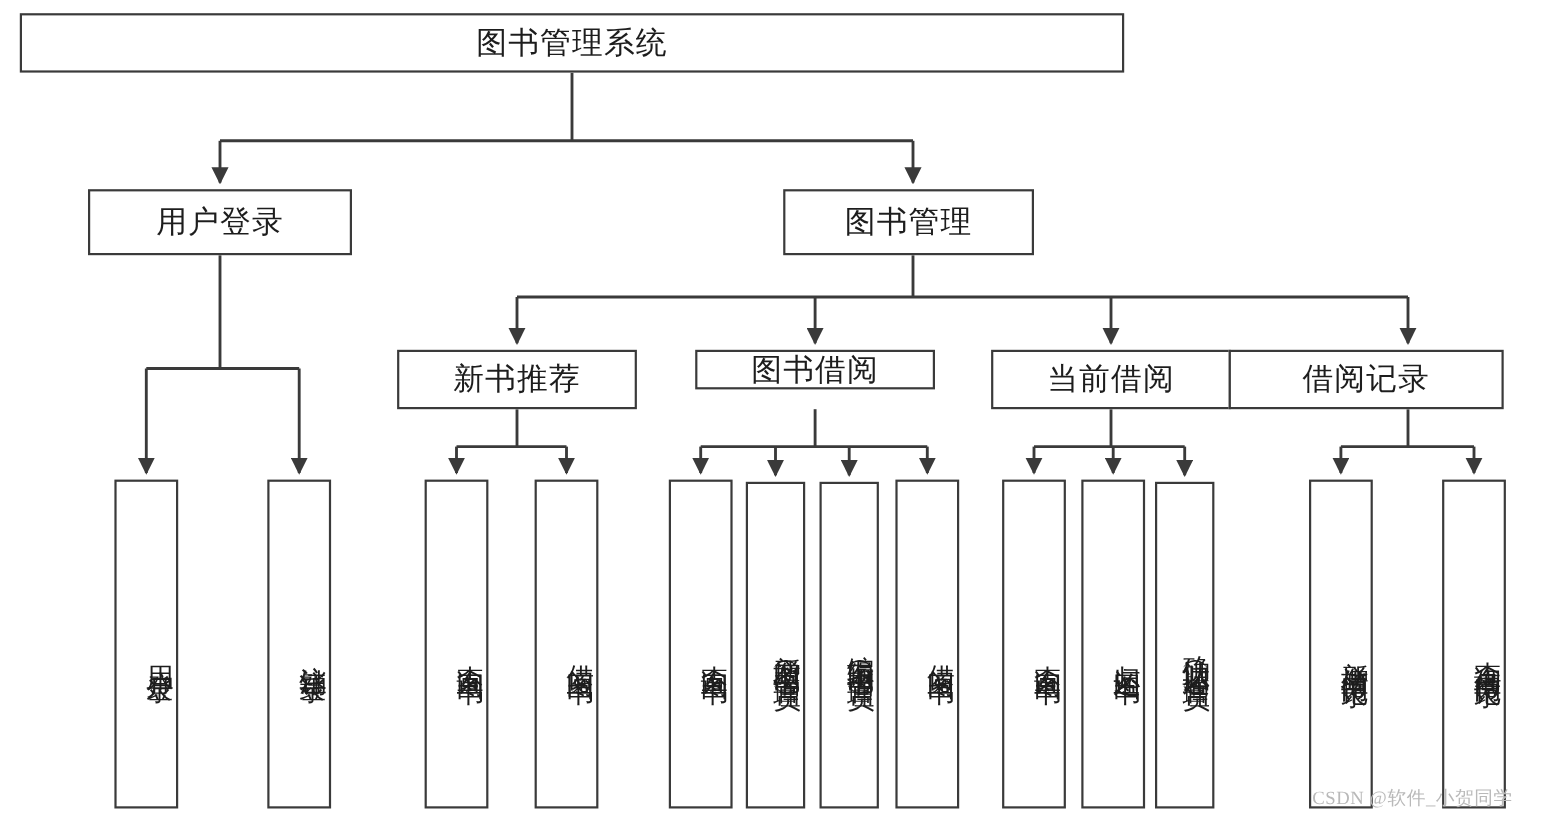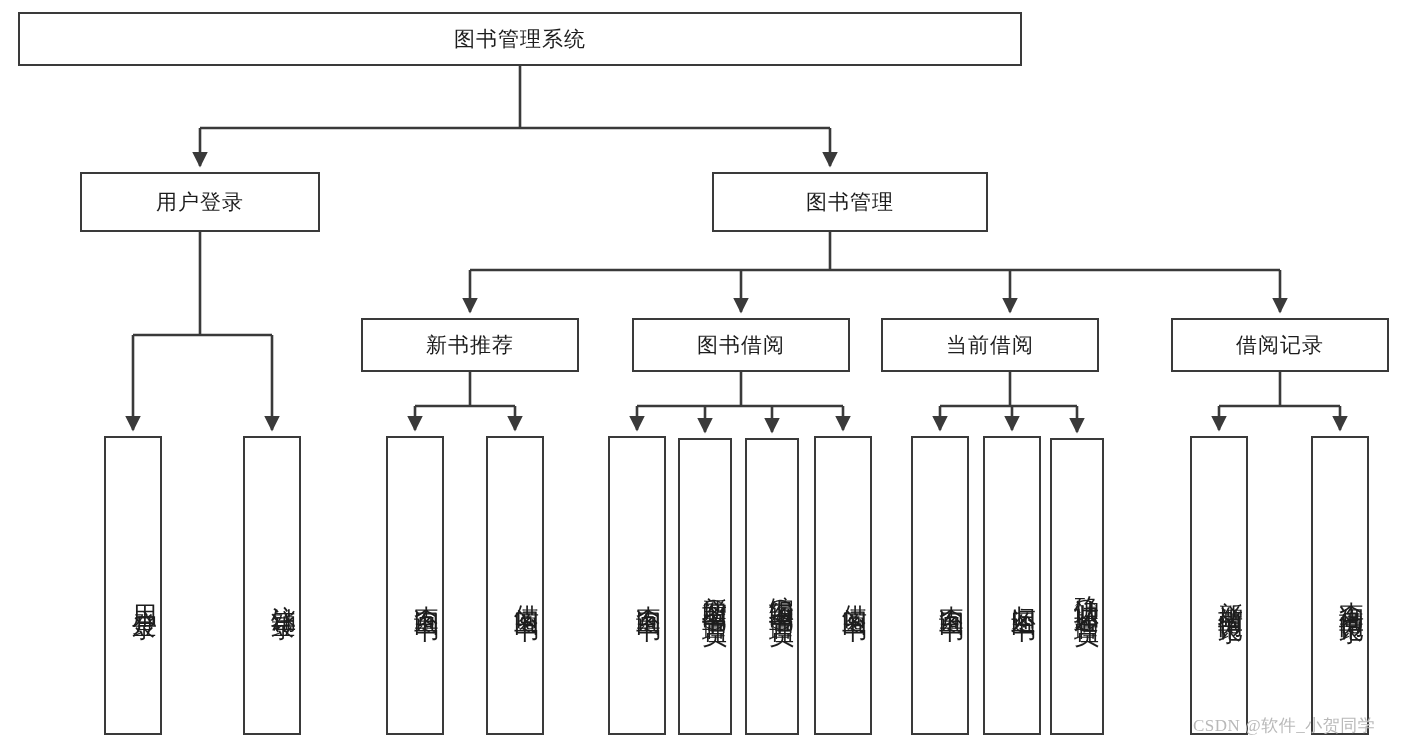--- a/index.html
+++ b/index.html
@@ -28,21 +28,21 @@
     position: absolute;
     box-sizing: border-box;
     border: 2px solid #3a3a3a;
     background: #ffffff;
     display: flex;
     align-items: center;
     justify-content: center;
     color: #1d1d1d;
   }
   .node-h {
-    font-size: 21px;
+    font-size: 28px;
     letter-spacing: 1px;
     line-height: 1.2;
     white-space: nowrap;
   }
   .node-v {
     writing-mode: vertical-rl;
     text-orientation: upright;
     font-size: 25px;
     line-height: 1.25;
     letter-spacing: 4px;
@@ -115,34 +115,34 @@
     </g>
   </svg>
 
   <div class="node node-h" style="left:18px; top:12px; width:1004px; height:54px;">
     <span>图书管理系统</span>
   </div>
 
   <div class="node node-h" style="left:80px; top:172px; width:240px; height:60px;">
     <span>用户登录</span>
   </div>
-  <div class="node node-h" style="left:712px; top:172px; width:276px; height:60px;">
+  <div class="node node-h" style="left:712px; top:172px; width:228px; height:60px;">
     <span>图书管理</span>
   </div>
 
   <div class="node node-h" style="left:361px; top:318px; width:218px; height:54px;justify-content:center;">
     <span>新书推荐</span>
   </div>
-  <div class="node node-h" style="left:632px; top:318px; width:218px; height:54px;">
+  <div class="node node-h" style="left:632px; top:318px; width:218px; height:36px;">
     <span>图书借阅</span>
   </div>
-  <div class="node node-h" style="left:881px; top:318px; width:218px; height:54px;">
+  <div class="node node-h" style="left:901px; top:318px; width:218px; height:54px;">
     <span>当前借阅</span>
   </div>
-  <div class="node node-h" style="left:1171px; top:318px; width:218px; height:54px;justify-content:center;">
+  <div class="node node-h" style="left:1117px; top:318px; width:250px; height:54px;justify-content:center;">
     <span>借阅记录</span>
   </div>
 
   <div class="node node-v" style="left:104px; top:436px; width:58px; height:299px;">
     <span>用户登录</span>
   </div>
   <div class="node node-v" style="left:243px; top:436px; width:58px; height:299px;">
     <span>注销登录</span>
   </div>
 

